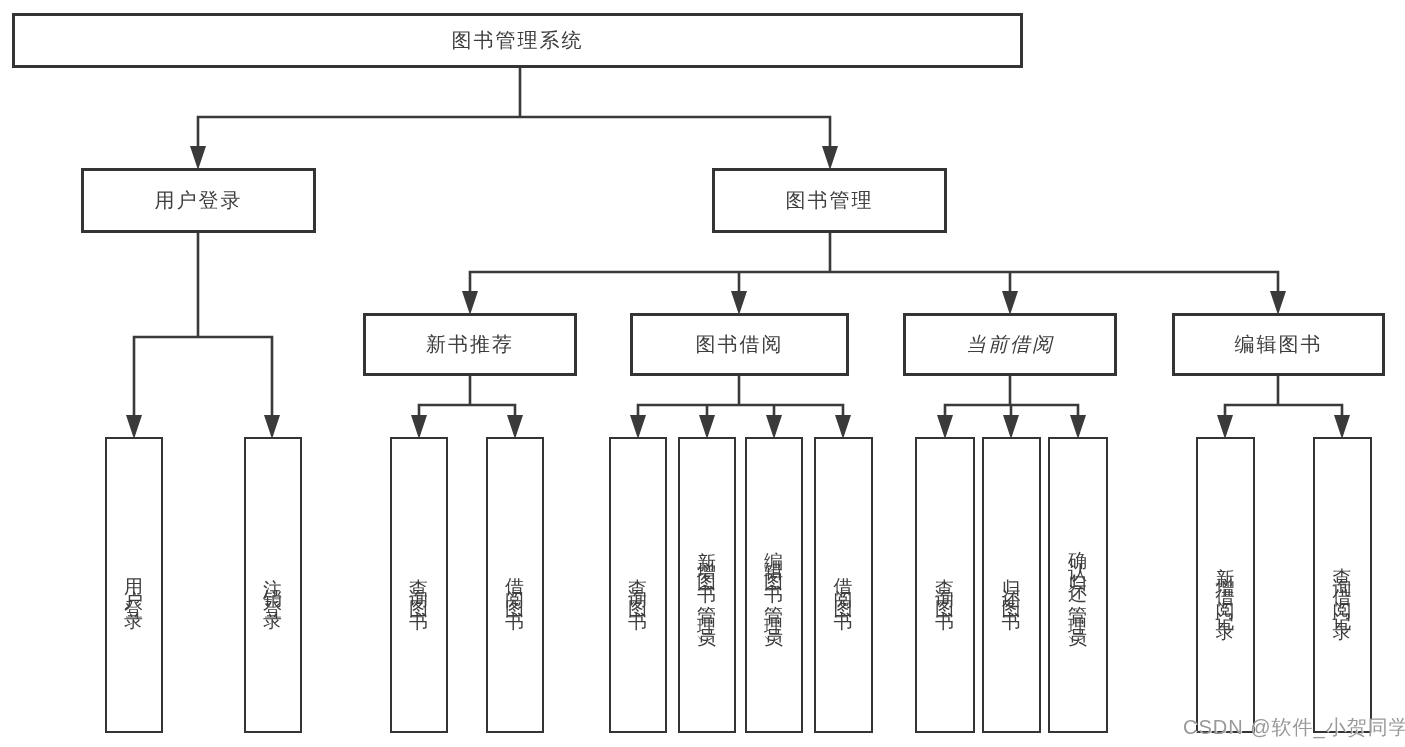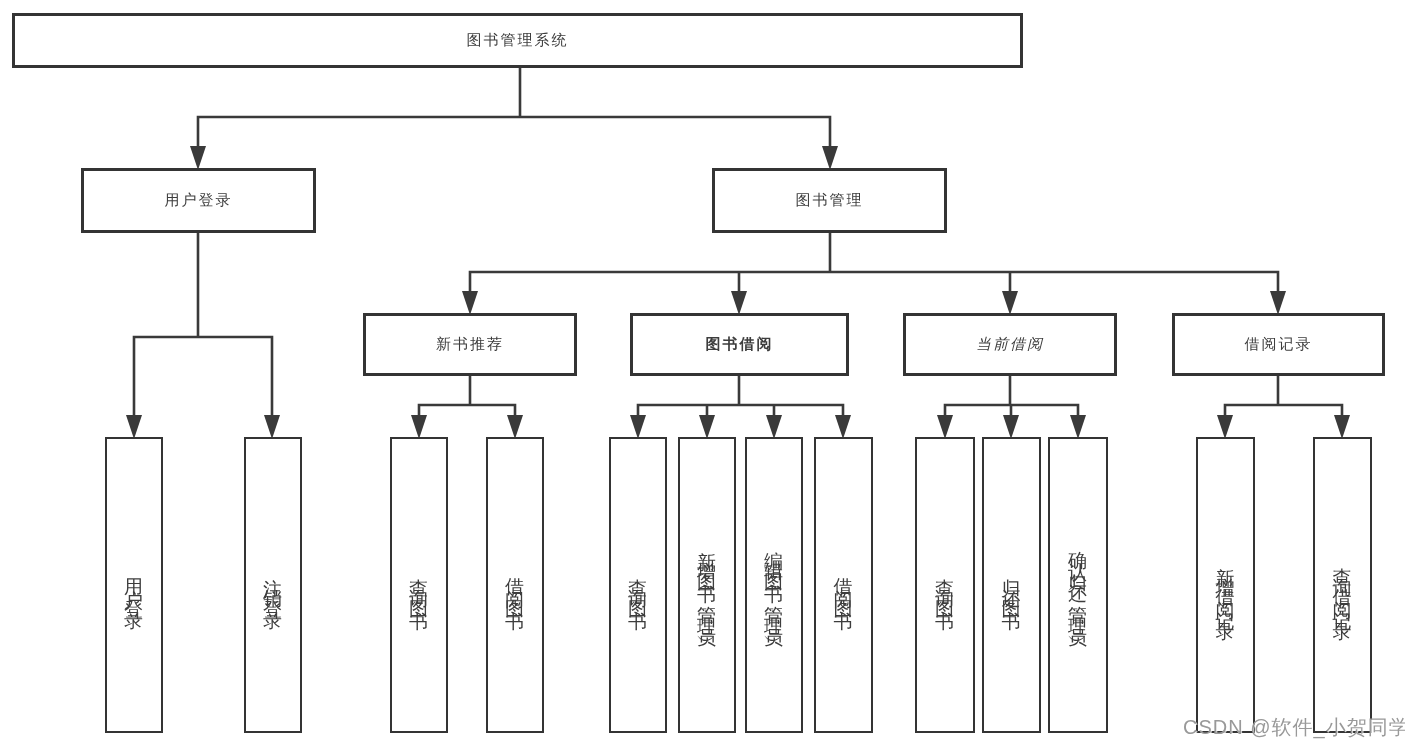--- a/index.html
+++ b/index.html
@@ -7,21 +7,21 @@
     position:relative;width:1405px;height:747px;background:#ffffff;
     font-family:"Liberation Sans","DejaVu Sans",sans-serif;color:#3d3d3d;overflow:hidden;
   }
   svg.connectors{position:absolute;left:0;top:0;width:1405px;height:747px;}
   svg.connectors path{stroke:#3a3a3a;stroke-width:2.6;fill:none;stroke-linecap:square;}
   svg.connectors polygon{fill:#3a3a3a;stroke:none;}
   .box{
     position:absolute;border:3px solid #343434;background:#ffffff;box-sizing:border-box;
     display:flex;align-items:center;justify-content:center;
   }
-  .hlabel{font-size:15px;letter-spacing:2px;color:#3d3d3d;white-space:nowrap;}
+  .hlabel{font-size:20px;letter-spacing:2px;color:#3d3d3d;white-space:nowrap;}
   .leaf{border-width:2.5px;}
   .vtext{
     writing-mode:vertical-rl;text-orientation:mixed;
     font-size:19px;letter-spacing:11px;line-height:1;color:#3d3d3d;white-space:nowrap;
   }
   .watermark{
     position:absolute;left:1183px;top:714px;z-index:5;
     font-size:20px;letter-spacing:1px;color:#999999;
     text-shadow:1px 1px 0 rgba(255,255,255,0.75);white-space:nowrap;
   }
@@ -81,28 +81,28 @@
   <div class="box" style="left:81px;top:168px;width:235px;height:65px;">
     <span class="hlabel">用户登录</span>
   </div>
   <div class="box" style="left:363px;top:313px;width:214px;height:63px;">
     <span class="hlabel">新书推荐</span>
   </div>
 
   <div class="box" style="left:712px;top:168px;width:235px;height:65px;">
     <span class="hlabel">图书管理</span>
   </div>
-  <div class="box" style="left:630px;top:313px;width:219px;height:63px;font-weight:bold;">
+  <div class="box" style="left:630px;top:313px;width:219px;height:63px;">
     <span class="hlabel">图书借阅</span>
   </div>
   <div class="box" style="left:903px;top:313px;width:214px;height:63px;font-style:italic;">
     <span class="hlabel">当前借阅</span>
   </div>
   <div class="box" style="left:1172px;top:313px;width:213px;height:63px;">
-    <span class="hlabel">借阅记录</span>
+    <span class="hlabel">编辑图书</span>
   </div>
 
   <div class="box leaf" style="left:105px;top:437px;width:58px;height:296px;">
     <span class="vtext">用户登录</span>
   </div>
   <div class="box leaf" style="left:244px;top:437px;width:58px;height:296px;">
     <span class="vtext">注销登录</span>
   </div>
 
   <div class="box leaf" style="left:390px;top:437px;width:58px;height:296px;">

